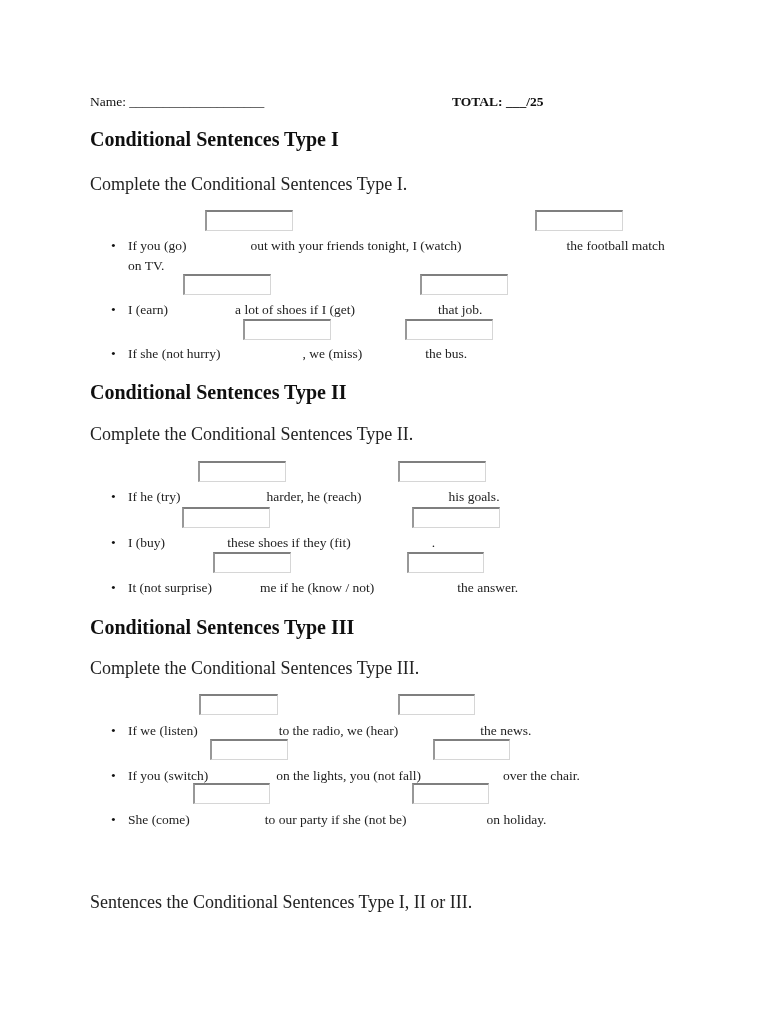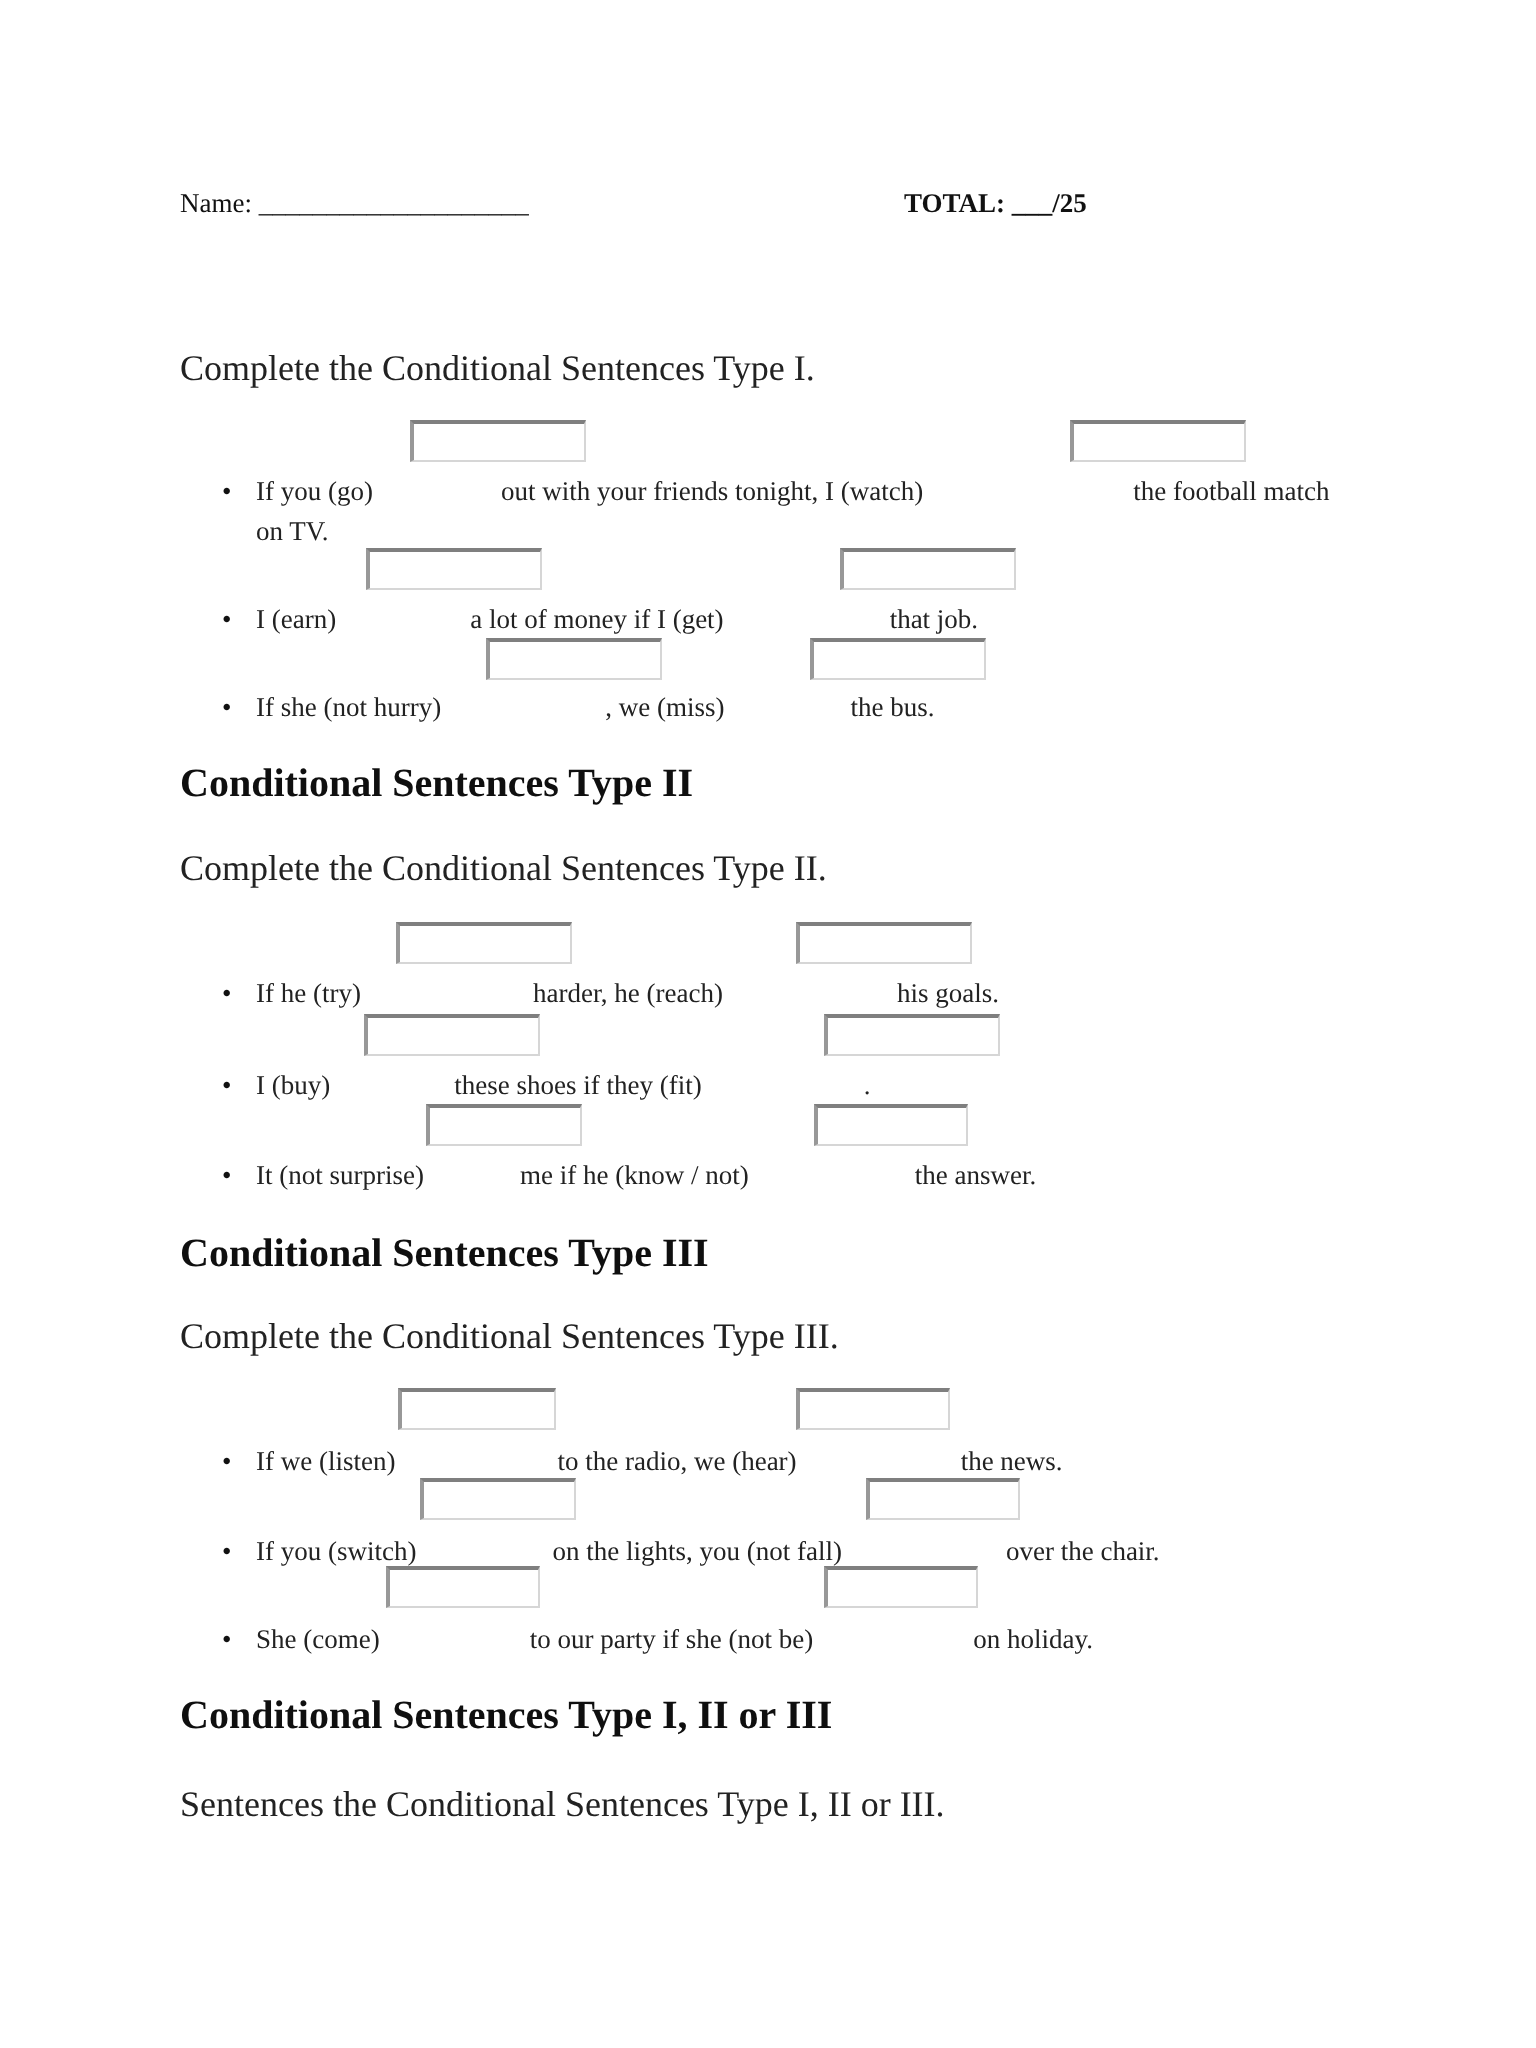--- a/index.html
+++ b/index.html
@@ -64,29 +64,30 @@
   }
 </style>
 </head>
 <body>
 
 <div class="page">
 
   <div class="abs nameline">Name: ____________________</div>
   <div class="abs totalline">TOTAL: ___/25</div>
 
+  <div class="abs heading" style="top:128px">Conditional Sentences Type I</div>
   <div class="abs instruction" style="top:174px">Complete the Conditional Sentences Type I.</div>
 
   <input type="text" class="fill" style="left: 205px; top: 210px; width: 88px;" value="">
   <input type="text" class="fill" style="left: 535px; top: 210px; width: 88px;" value="">
   <div class="abs item" style="top:236px;width:545px"><span class="marker">•</span><span>If you (go)</span><span class="gap" style="width:64px"></span><span>out with your friends tonight, I (watch)</span><span class="gap" style="width:105px"></span><span>the football match on TV.</span></div>
 
   <input type="text" class="fill" style="left: 183px; top: 274px; width: 88px;" value="">
   <input type="text" class="fill" style="left: 420px; top: 274px; width: 88px;" value="">
-  <div class="abs item" style="top:300px;width:620px"><span class="marker">•</span><span>I (earn)</span><span class="gap" style="width:67px"></span><span>a lot of money if I (get)</span><span class="gap" style="width:83px"></span><span>that job.</span></div>
+  <div class="abs item" style="top:300px;width:620px"><span class="marker">•</span><span>I (earn)</span><span class="gap" style="width:67px"></span><span>a lot of shoes if I (get)</span><span class="gap" style="width:83px"></span><span>that job.</span></div>
 
   <input type="text" class="fill" style="left: 243px; top: 319px; width: 88px;" value="">
   <input type="text" class="fill" style="left: 405px; top: 319px; width: 88px;" value="">
   <div class="abs item" style="top:344px;width:620px"><span class="marker">•</span><span>If she (not hurry)</span><span class="gap" style="width:82px"></span><span>, we (miss)</span><span class="gap" style="width:63px"></span><span>the bus.</span></div>
 
   <div class="abs instruction" style="top:424px">Complete the Conditional Sentences Type II.</div>
   <div class="abs heading" style="top:381px">Conditional Sentences Type II</div>
 
   <input type="text" class="fill" style="left: 198px; top: 461px; width: 88px;" value="">
   <input type="text" class="fill" style="left: 398px; top: 461px; width: 88px;" value="">
@@ -108,16 +109,15 @@
   <div class="abs item" style="top:721px;width:620px"><span class="marker">•</span><span>If we (listen)</span><span class="gap" style="width:81px"></span><span>to the radio, we (hear)</span><span class="gap" style="width:82px"></span><span>the news.</span></div>
 
   <input type="text" class="fill" style="left: 210px; top: 739px; width: 78px;" value="">
   <input type="text" class="fill" style="left: 433px; top: 739px; width: 77px;" value="">
   <div class="abs item" style="top:766px;width:620px"><span class="marker">•</span><span>If you (switch)</span><span class="gap" style="width:68px"></span><span>on the lights, you (not fall)</span><span class="gap" style="width:82px"></span><span>over the chair.</span></div>
 
   <input type="text" class="fill" style="left: 193px; top: 783px; width: 77px;" value="">
   <input type="text" class="fill" style="left: 412px; top: 783px; width: 77px;" value="">
   <div class="abs item" style="top:810px;width:620px"><span class="marker">•</span><span>She (come)</span><span class="gap" style="width:75px"></span><span>to our party if she (not be)</span><span class="gap" style="width:80px"></span><span>on holiday.</span></div>
 
-  <div class="abs heading" style="top:847px">Conditional Sentences Type I, II or III</div>
   <div class="abs instruction" style="top:892px">Sentences the Conditional Sentences Type I, II or III.</div>
 
 </div>
 
 </body></html>

